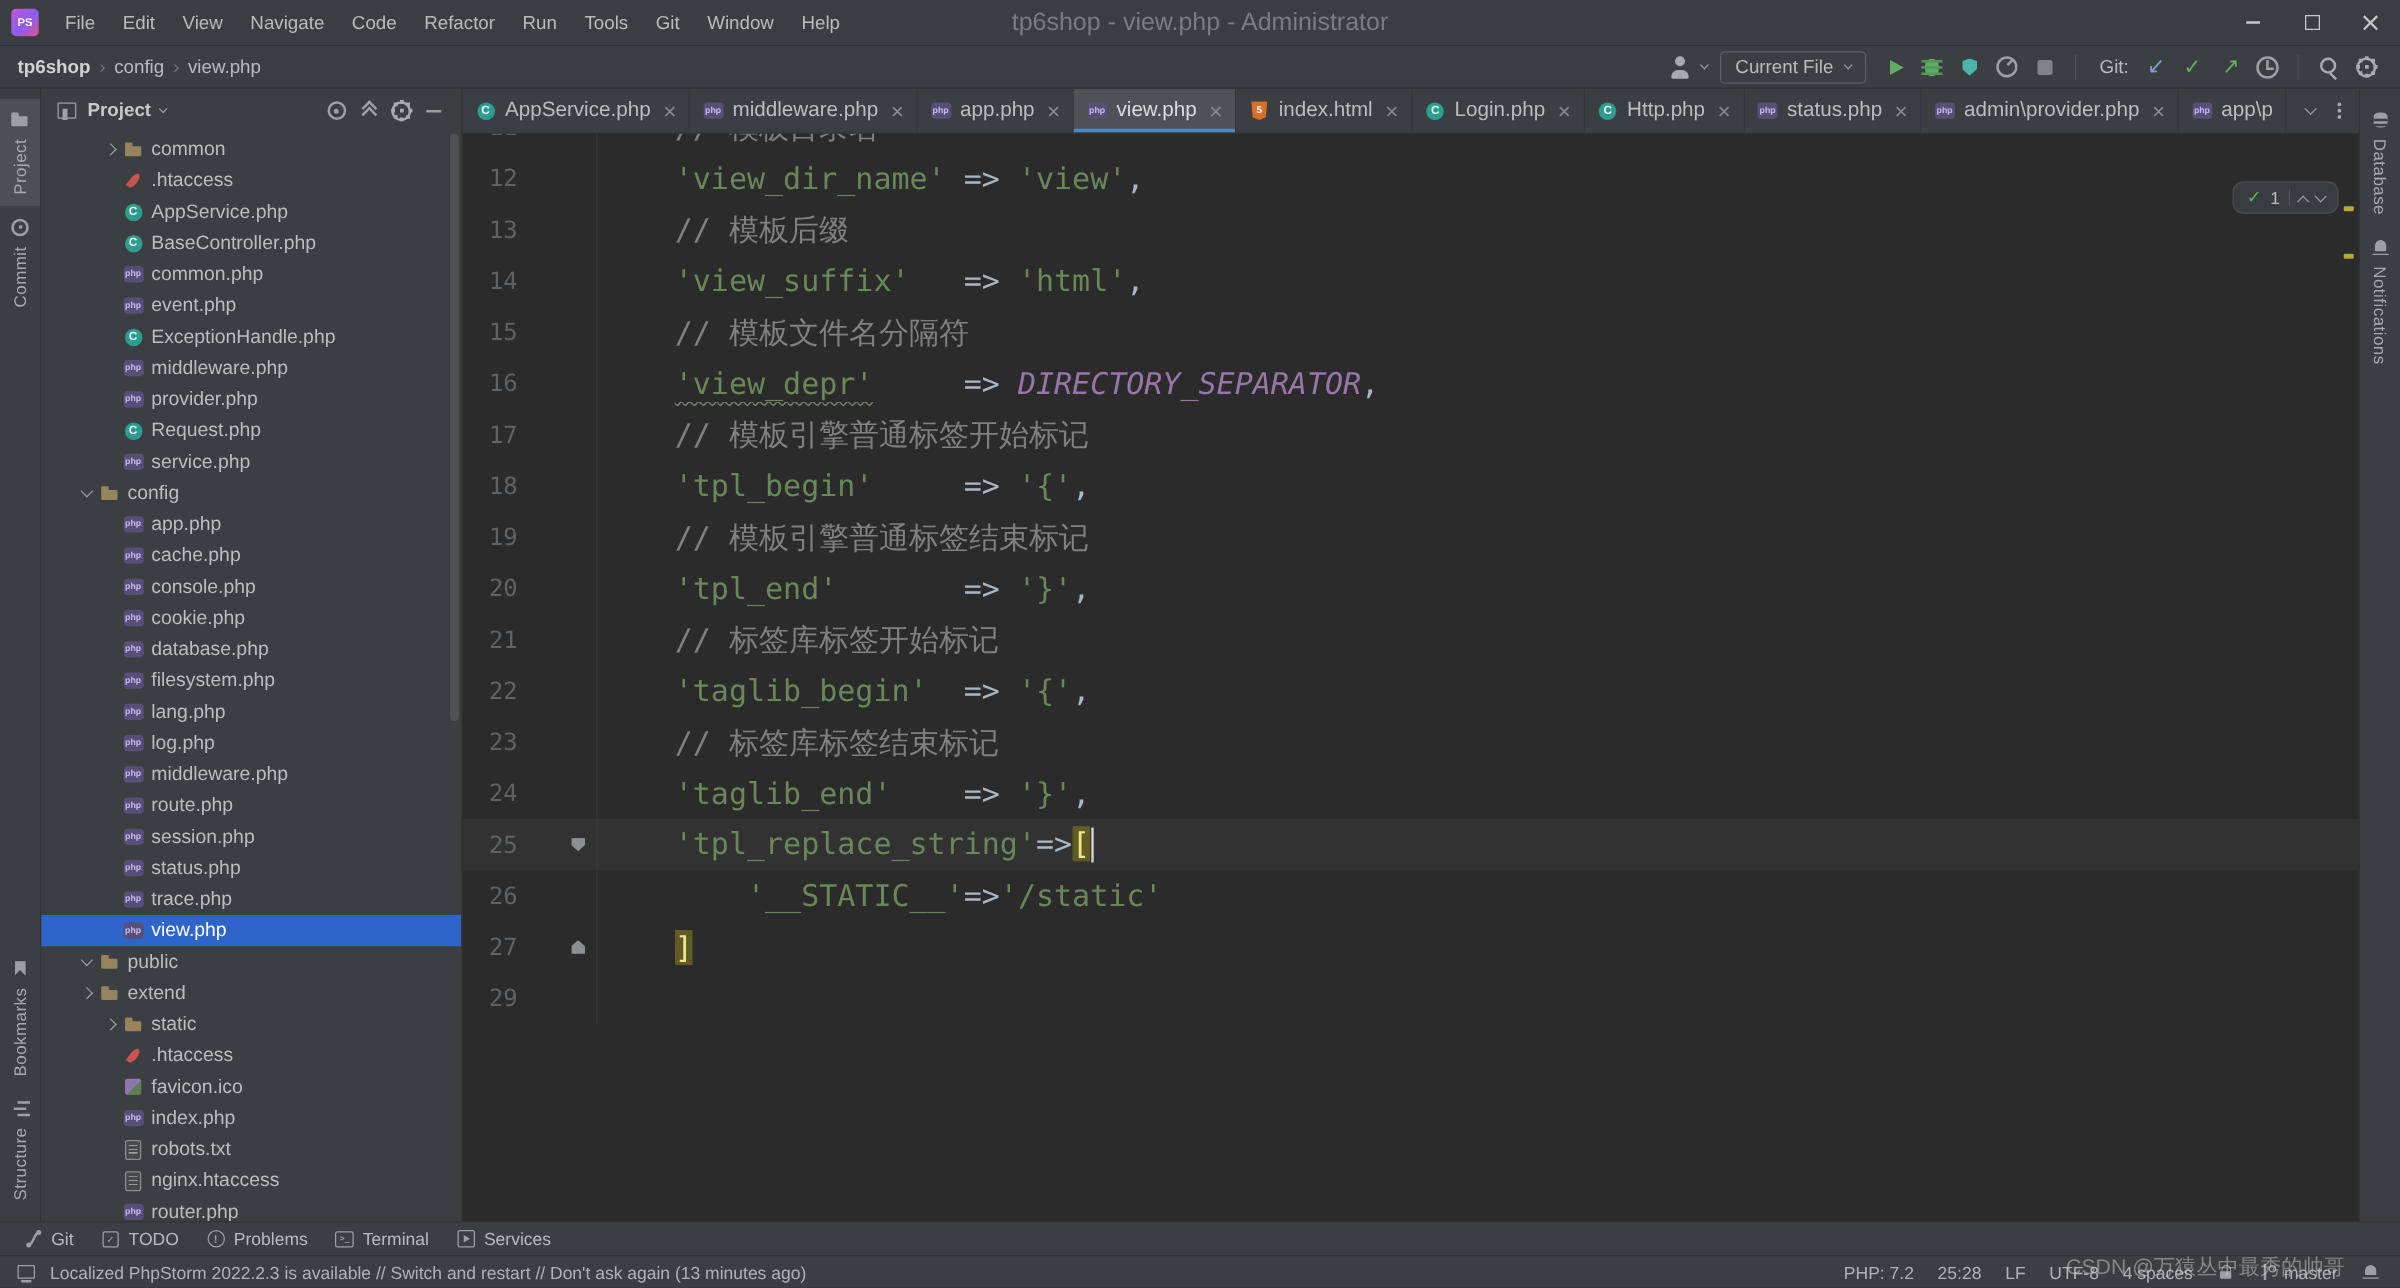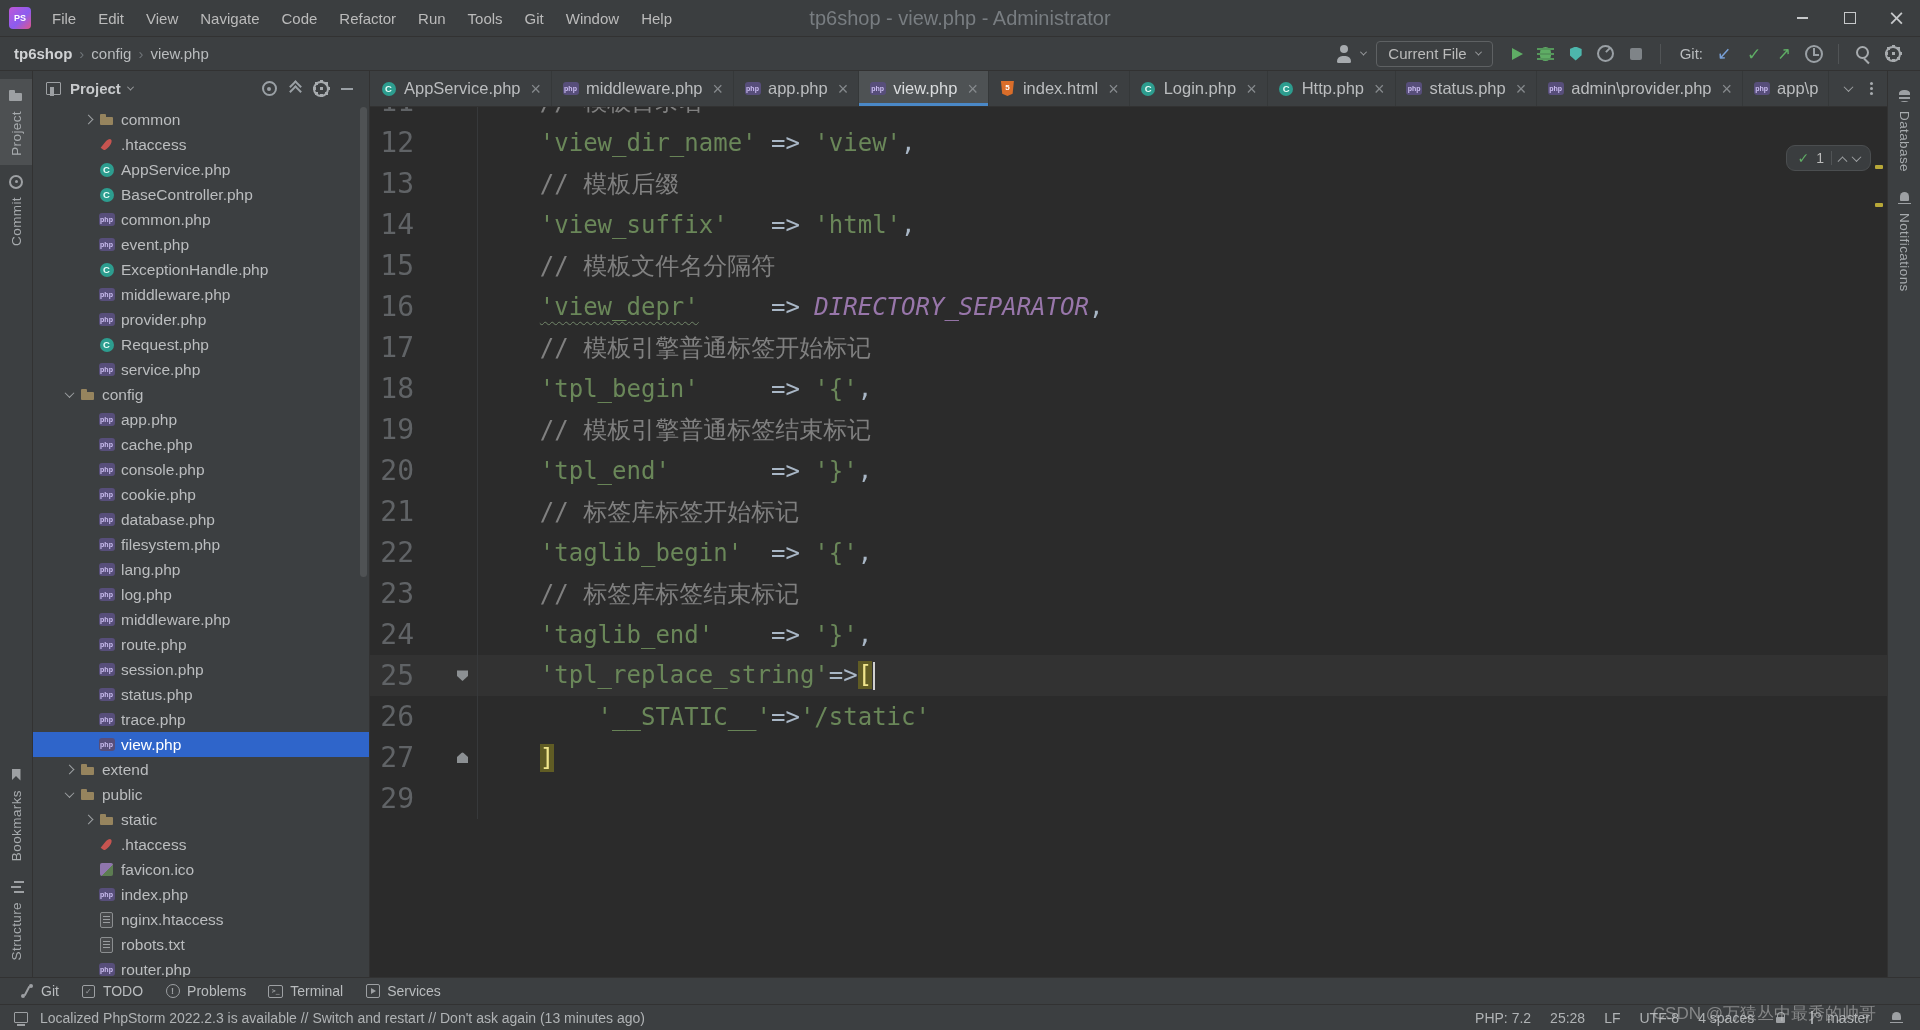--- a/index.html
+++ b/index.html
@@ -137,21 +137,21 @@
   .tab{display:flex;align-items:center;gap:7px;padding:0 10px;border-right:1px solid #353839;position:relative;
     color:#bbbdbf;font-size:16.5px;white-space:nowrap;flex:none;cursor:default}
   .tab.active{background:#4e5254;color:#dadcde}
   .tab.active::after{content:"";position:absolute;left:0;right:0;bottom:0;height:3px;background:#4a88c7}
   .tab-close{color:#85898c;font-size:18px;margin-left:3px;line-height:1}
   #tabstrip-controls{position:absolute;right:0;top:0;bottom:0;display:flex;align-items:center;background:#3c3f41;padding:0 6px;gap:2px}
   #code-viewport{flex:1;position:relative;overflow:hidden}
   #code-lines{position:absolute;left:0;right:0;top:-26px}
   .code-line{display:flex;height:41px;align-items:center;font-family:"DejaVu Sans Mono",monospace;font-size:24px}
   .code-line.current{background:#323232}
-  .ln{width:44px;text-align:right;color:#606366;font-size:28px;flex:none;font-family:"DejaVu Sans Mono",monospace}
+  .ln{width:44px;text-align:right;color:#606366;font-size:19px;flex:none;font-family:"DejaVu Sans Mono",monospace}
   .foldcol{width:64px;flex:none;align-self:stretch;border-right:1px solid #37393b;margin-right:4px;position:relative}
   .code{white-space:pre;color:#a9b7c6}
   .tk-d{color:#a9b7c6}
   .tk-s{color:#6a8759}
   .tk-c{color:#808080}
   .tk-k{color:#9876aa;font-style:italic}
   .tk-st{color:#6a8759;text-decoration:underline wavy #72876a;text-decoration-thickness:1px;text-underline-offset:6px}
   .tk-m{background:#605c24;color:#f0e68c}
   .caret{display:inline-block;width:2px;height:28px;background:#d0d0d0;vertical-align:middle;margin-left:1px}
   .fold-mark{position:absolute;right:9px;top:50%;transform:translateY(-50%);width:11px;height:11px;background:#8c9093}
@@ -445,31 +445,31 @@
           <span class="fic fic-php"></span>
           <span>trace.php</span>
         </div>
         <div class="tree-row selected" style="padding-left:46px">
           <span class="chev-slot"></span>
           <span class="fic fic-php"></span>
           <span>view.php</span>
         </div>
         <div class="tree-row" style="padding-left:27px">
           <span class="chev-slot">
+            <span class="chev down"></span>
+          </span>
+          <span class="fic fic-folder"></span>
+          <span>public</span>
+        </div>
+        <div class="tree-row" style="padding-left:27px">
+          <span class="chev-slot">
             <span class="chev right"></span>
           </span>
           <span class="fic fic-folder"></span>
           <span>extend</span>
-        </div>
-        <div class="tree-row" style="padding-left:27px">
-          <span class="chev-slot">
-            <span class="chev down"></span>
-          </span>
-          <span class="fic fic-folder"></span>
-          <span>public</span>
         </div>
         <div class="tree-row" style="padding-left:46px">
           <span class="chev-slot">
             <span class="chev right"></span>
           </span>
           <span class="fic fic-folder"></span>
           <span>static</span>
         </div>
         <div class="tree-row" style="padding-left:46px">
           <span class="chev-slot"></span>
@@ -482,26 +482,26 @@
           <span>favicon.ico</span>
         </div>
         <div class="tree-row" style="padding-left:46px">
           <span class="chev-slot"></span>
           <span class="fic fic-php"></span>
           <span>index.php</span>
         </div>
         <div class="tree-row" style="padding-left:46px">
           <span class="chev-slot"></span>
           <span class="fic fic-text"></span>
+          <span>robots.txt</span>
+        </div>
+        <div class="tree-row" style="padding-left:46px">
+          <span class="chev-slot"></span>
+          <span class="fic fic-text"></span>
           <span>nginx.htaccess</span>
-        </div>
-        <div class="tree-row" style="padding-left:46px">
-          <span class="chev-slot"></span>
-          <span class="fic fic-text"></span>
-          <span>robots.txt</span>
         </div>
         <div class="tree-row" style="padding-left:46px">
           <span class="chev-slot"></span>
           <span class="fic fic-php"></span>
           <span>router.php</span>
         </div>
       </div>
     <div id="tree-scrollbar"></div>
   </div>
 

